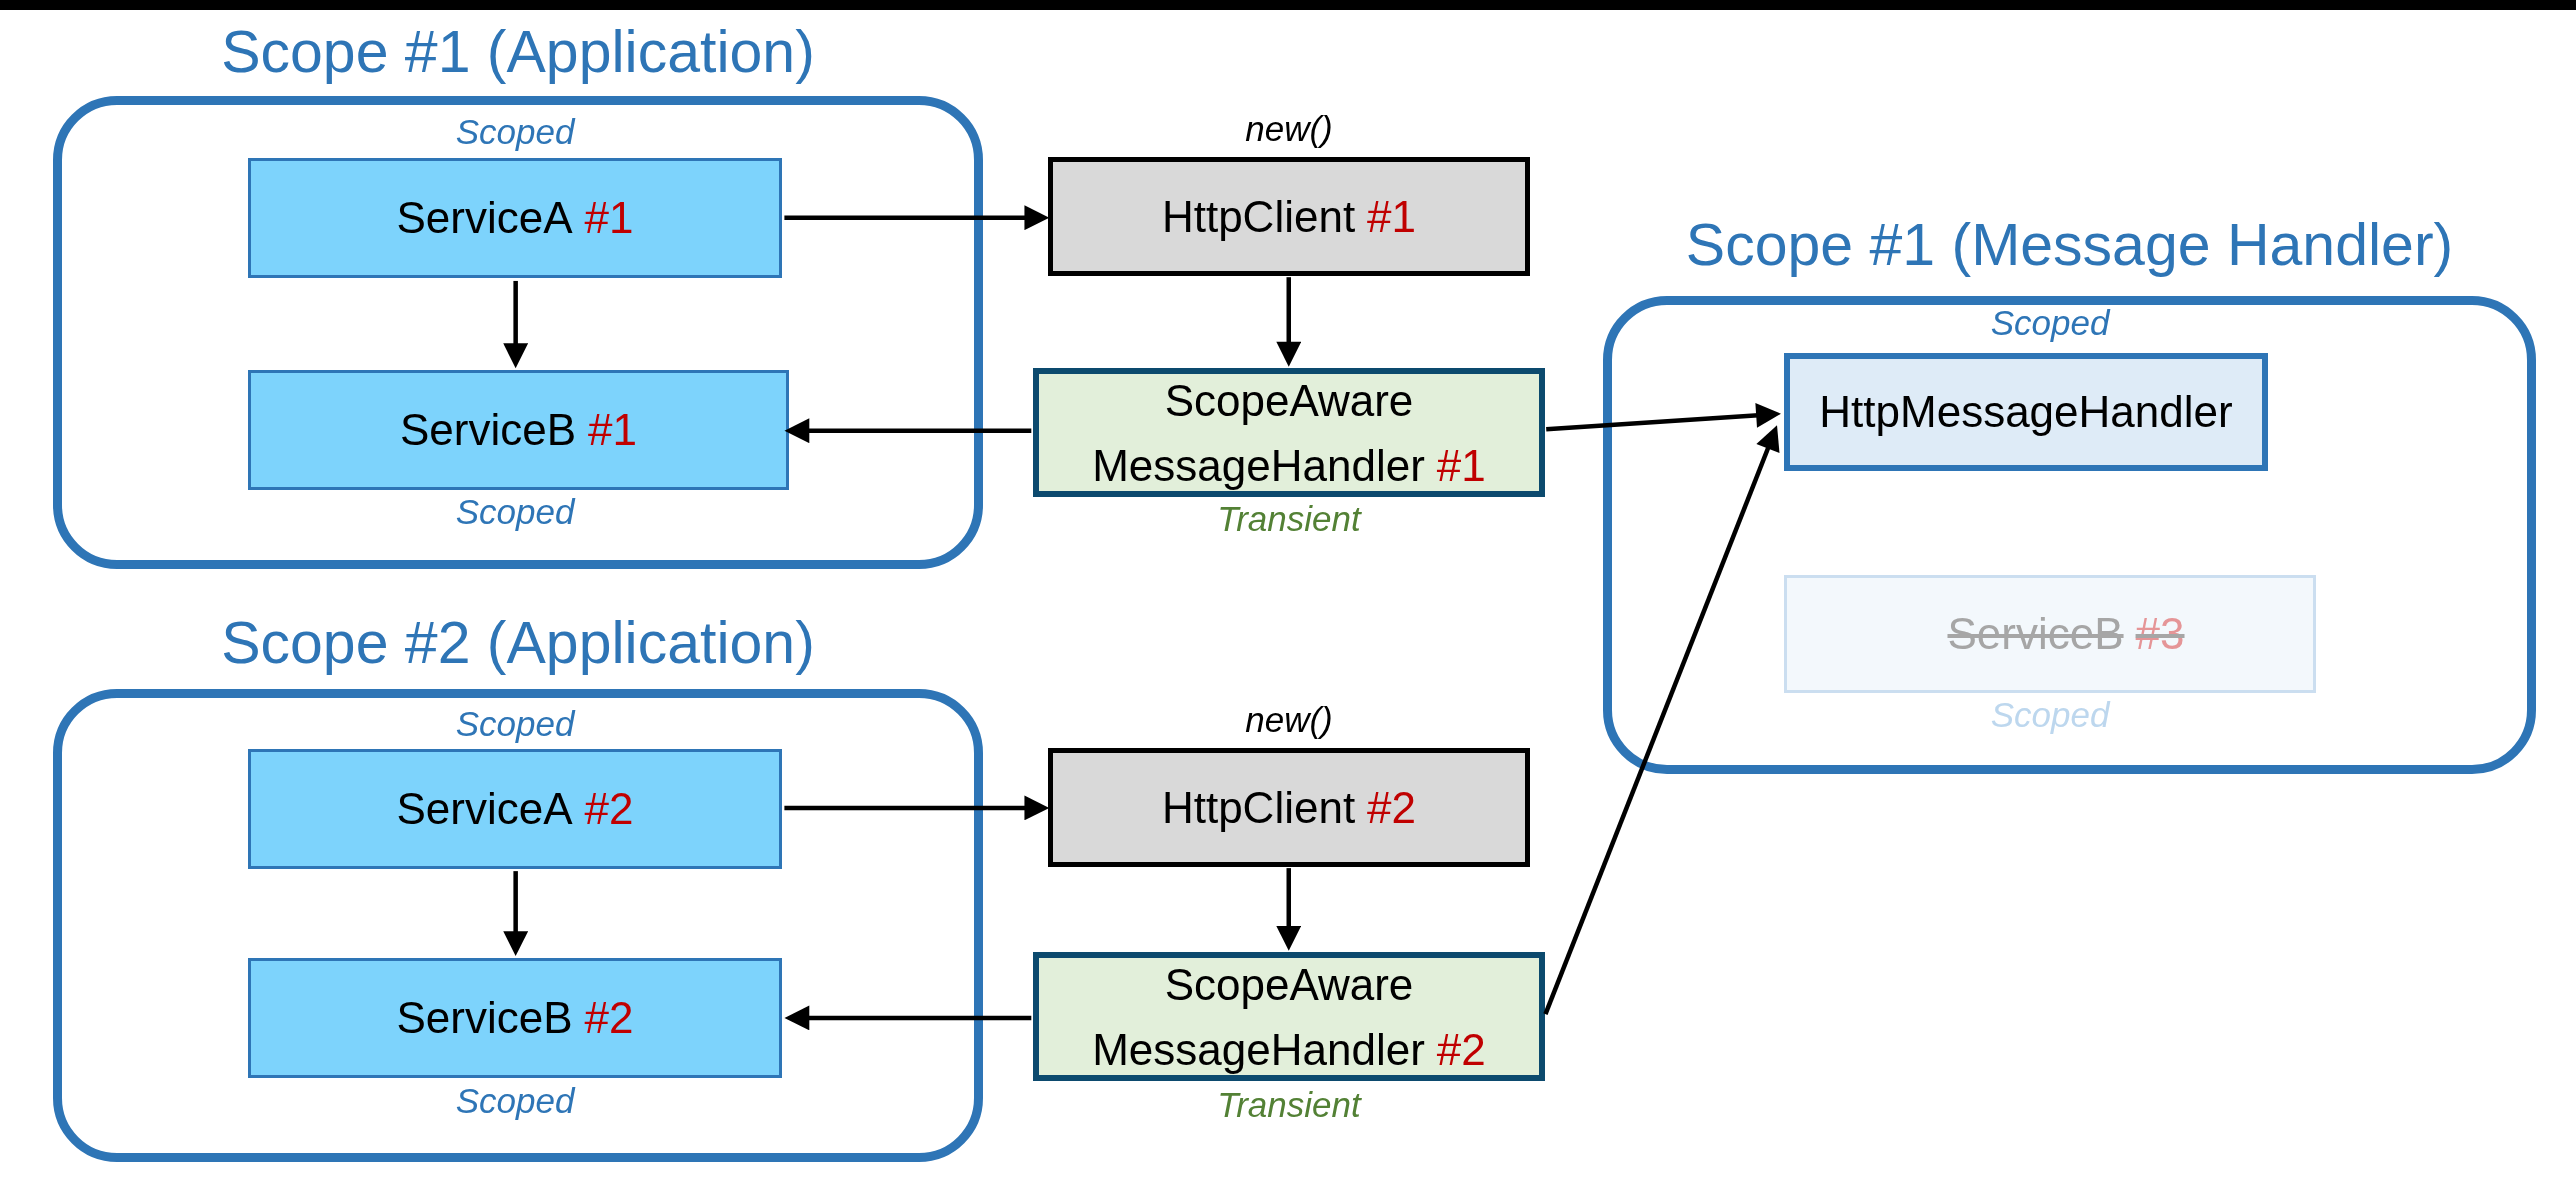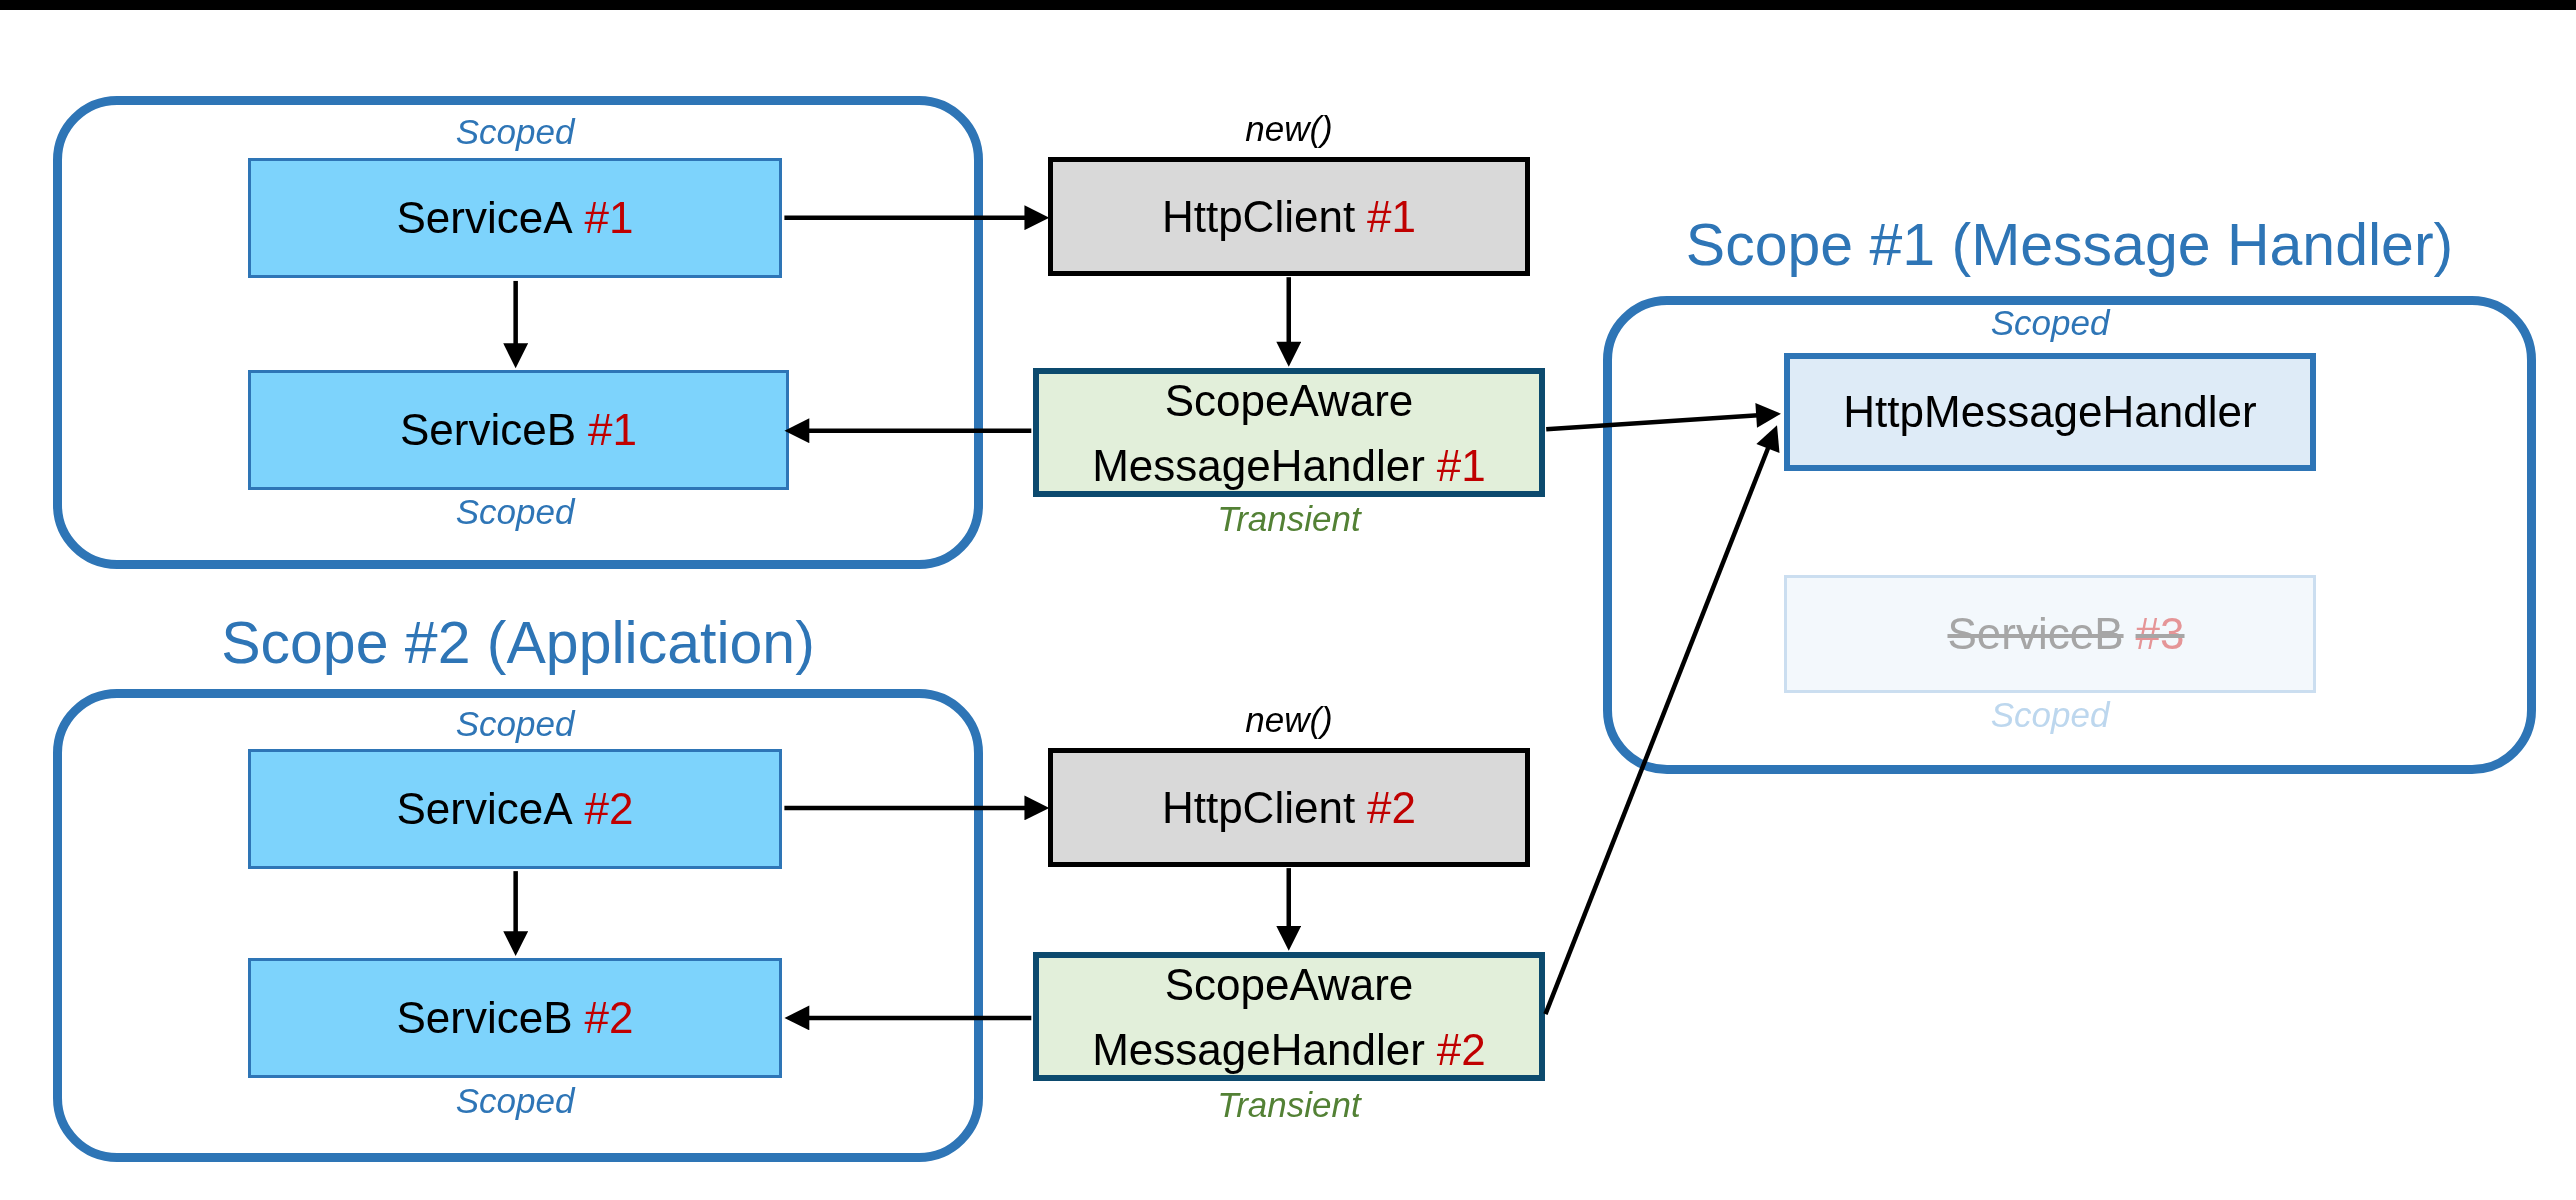--- a/index.html
+++ b/index.html
@@ -75,20 +75,21 @@
     pointer-events: none;
   }
 </style>
 </head>
 <body>
 
 <div class="canvas">
 
   <div class="topbar"></div>
 
+  <div class="scope-title" style="left:53px; top:19.6px; width:930px;">Scope #1 (Application)</div>
   <div class="frame" style="left:53px; top:96px; width:930px; height:473px;"></div>
   <div class="annot blue" style="left:248px; top:113px; width:534px;">Scoped</div>
   <div class="box blue" style="left:248px; top:158px; width:534px; height:120px;">
     <span><span>ServiceA</span><span class="id-red">#1</span></span>
   </div>
   <div class="box blue" style="left:248px; top:370px; width:541px; height:120px;">
     <span><span>ServiceB</span><span class="id-red">#1</span></span>
   </div>
   <div class="annot blue" style="left:248px; top:493px; width:534px;">Scoped</div>
 
@@ -98,21 +99,21 @@
   </div>
   <div class="box green" style="left:1033px; top:368px; width:512px; height:129px;">
     <span>ScopeAware</span>
     <span class="line2-wrap"><span>MessageHandler</span><span class="id-red">#1</span></span>
   </div>
   <div class="annot green" style="left:1033px; top:500px; width:512px;">Transient</div>
 
   <div class="scope-title" style="left:1603px; top:213px; width:933px;">Scope #1 (Message Handler)</div>
   <div class="frame" style="left:1603px; top:296px; width:933px; height:478px;"></div>
   <div class="annot blue" style="left:1784px; top:304px; width:532px;">Scoped</div>
-  <div class="box blue-thick" style="left:1784px; top:353px; width:532px; height:118px;">
+  <div class="box blue-thick" style="left:1784px; top:353px; width:484px; height:118px;">
     <span>HttpMessageHandler</span>
   </div>
   <div class="box faded" style="left:1784px; top:575px; width:532px; height:118px;padding-left:32px;">
     <span class="faded-name"><span>ServiceB</span><span class="id-red faded-id">#3</span></span>
   </div>
   <div class="annot faded" style="left:1784px; top:696px; width:532px;">Scoped</div>
 
   <div class="scope-title" style="left:53px; top:611px; width:930px;">Scope #2 (Application)</div>
   <div class="frame" style="left:53px; top:689px; width:930px; height:473px;"></div>
   <div class="annot blue" style="left:248px; top:705px; width:534px;">Scoped</div>

